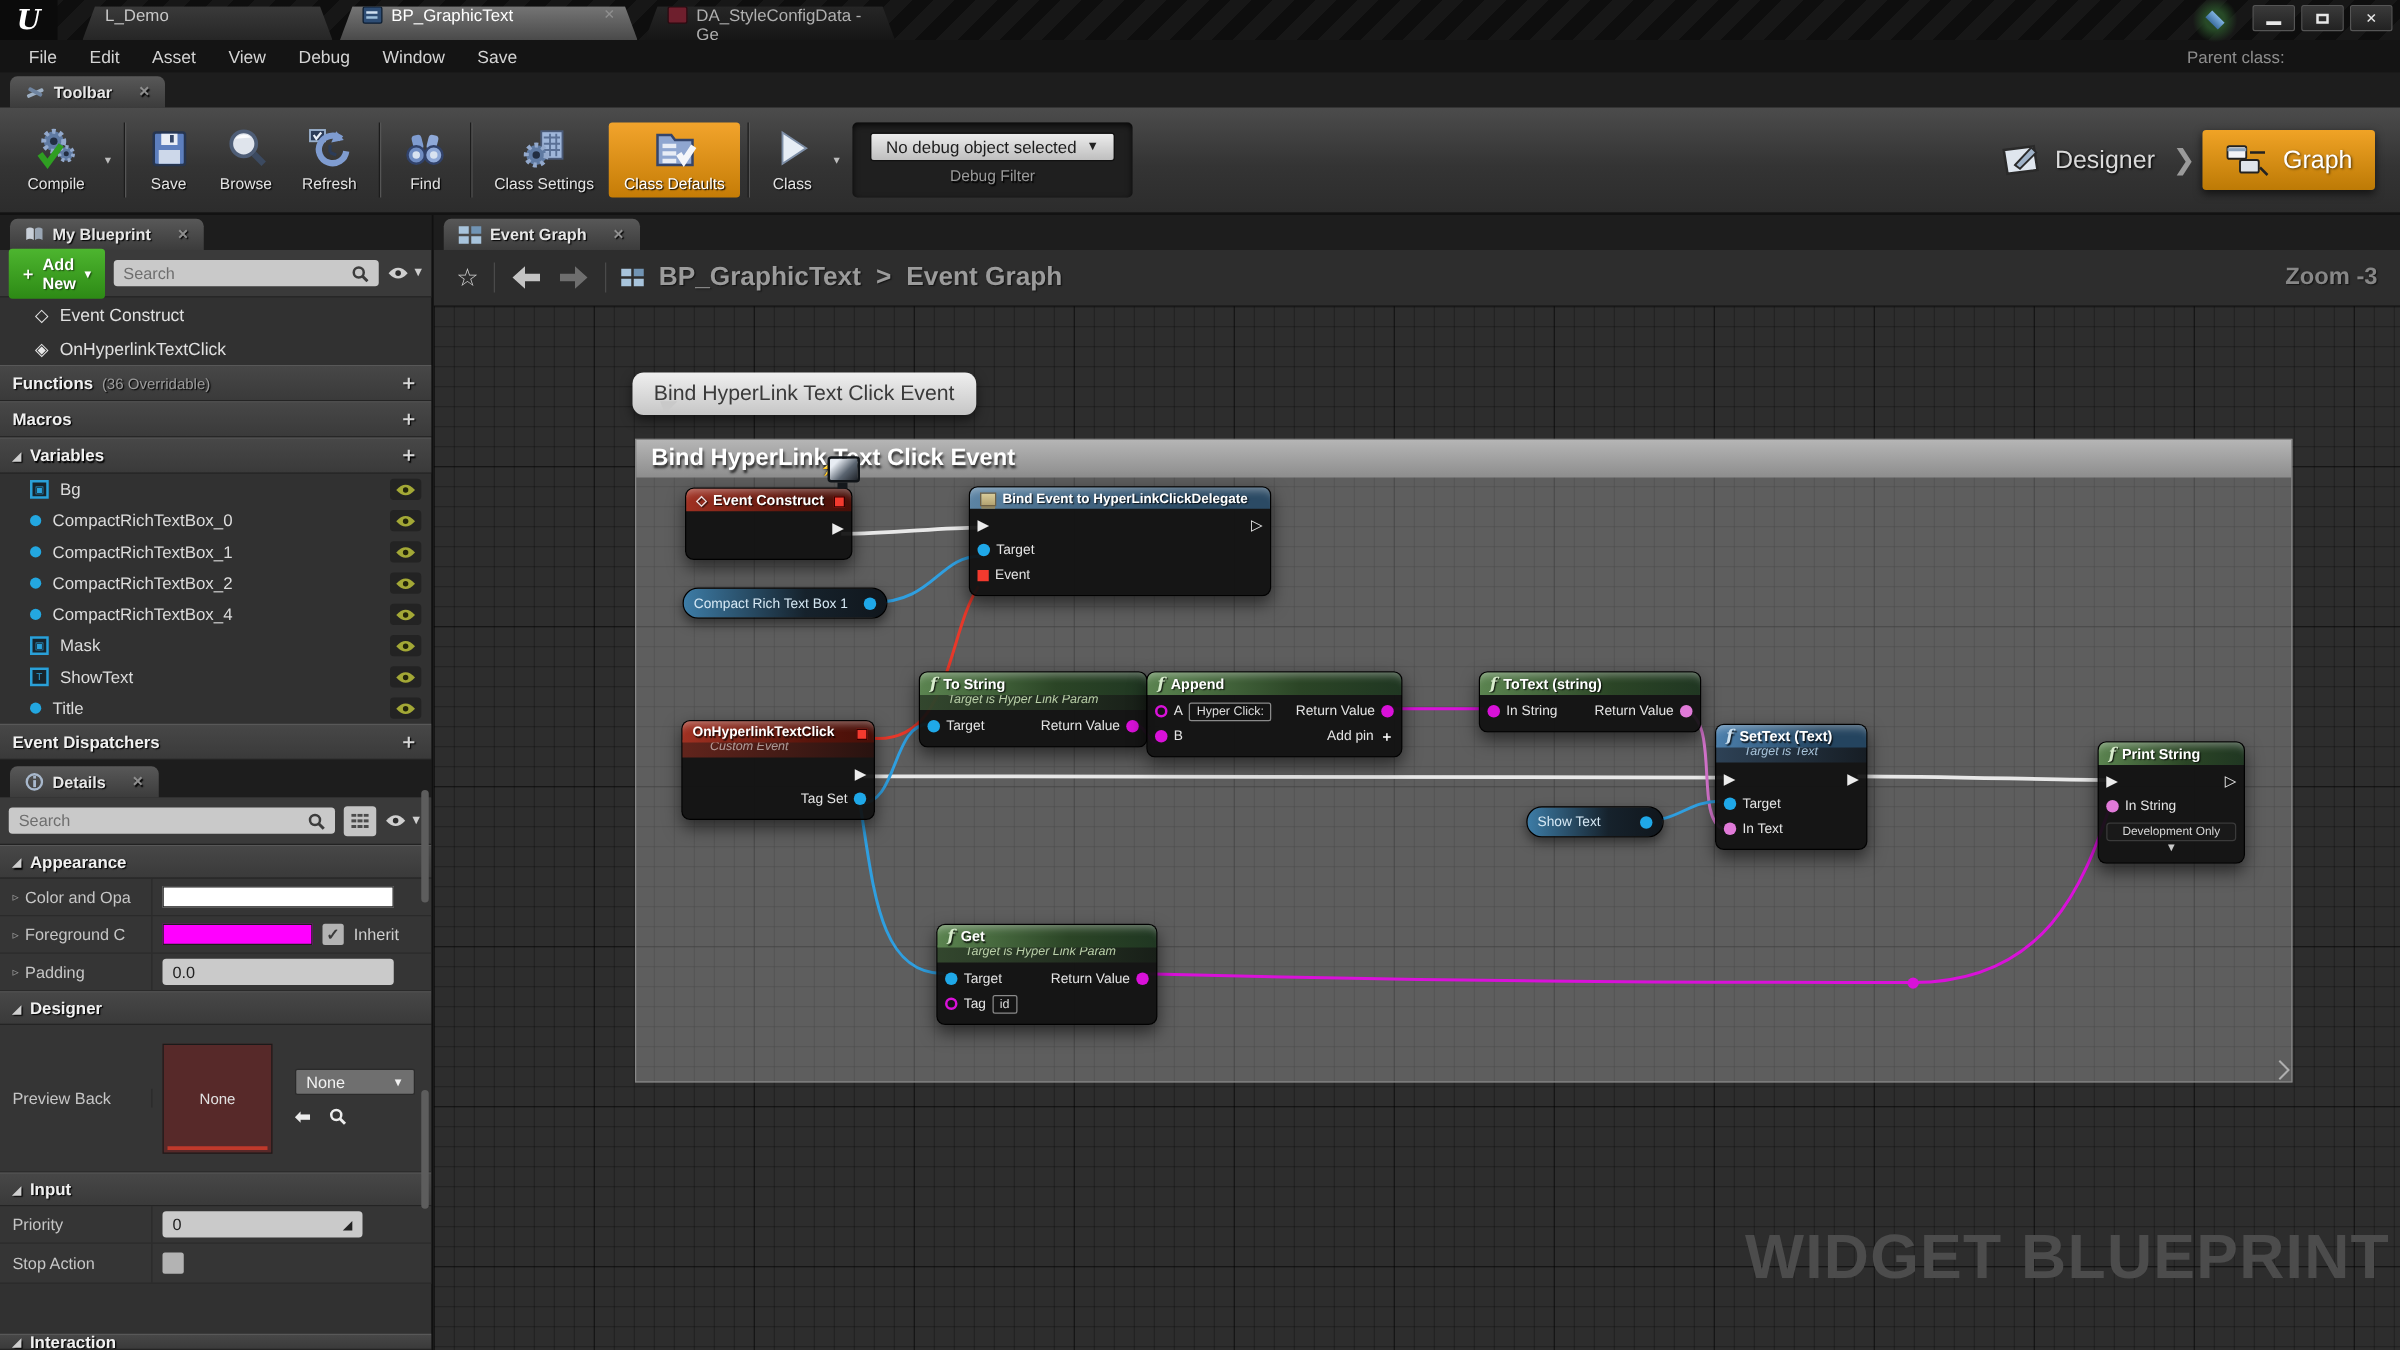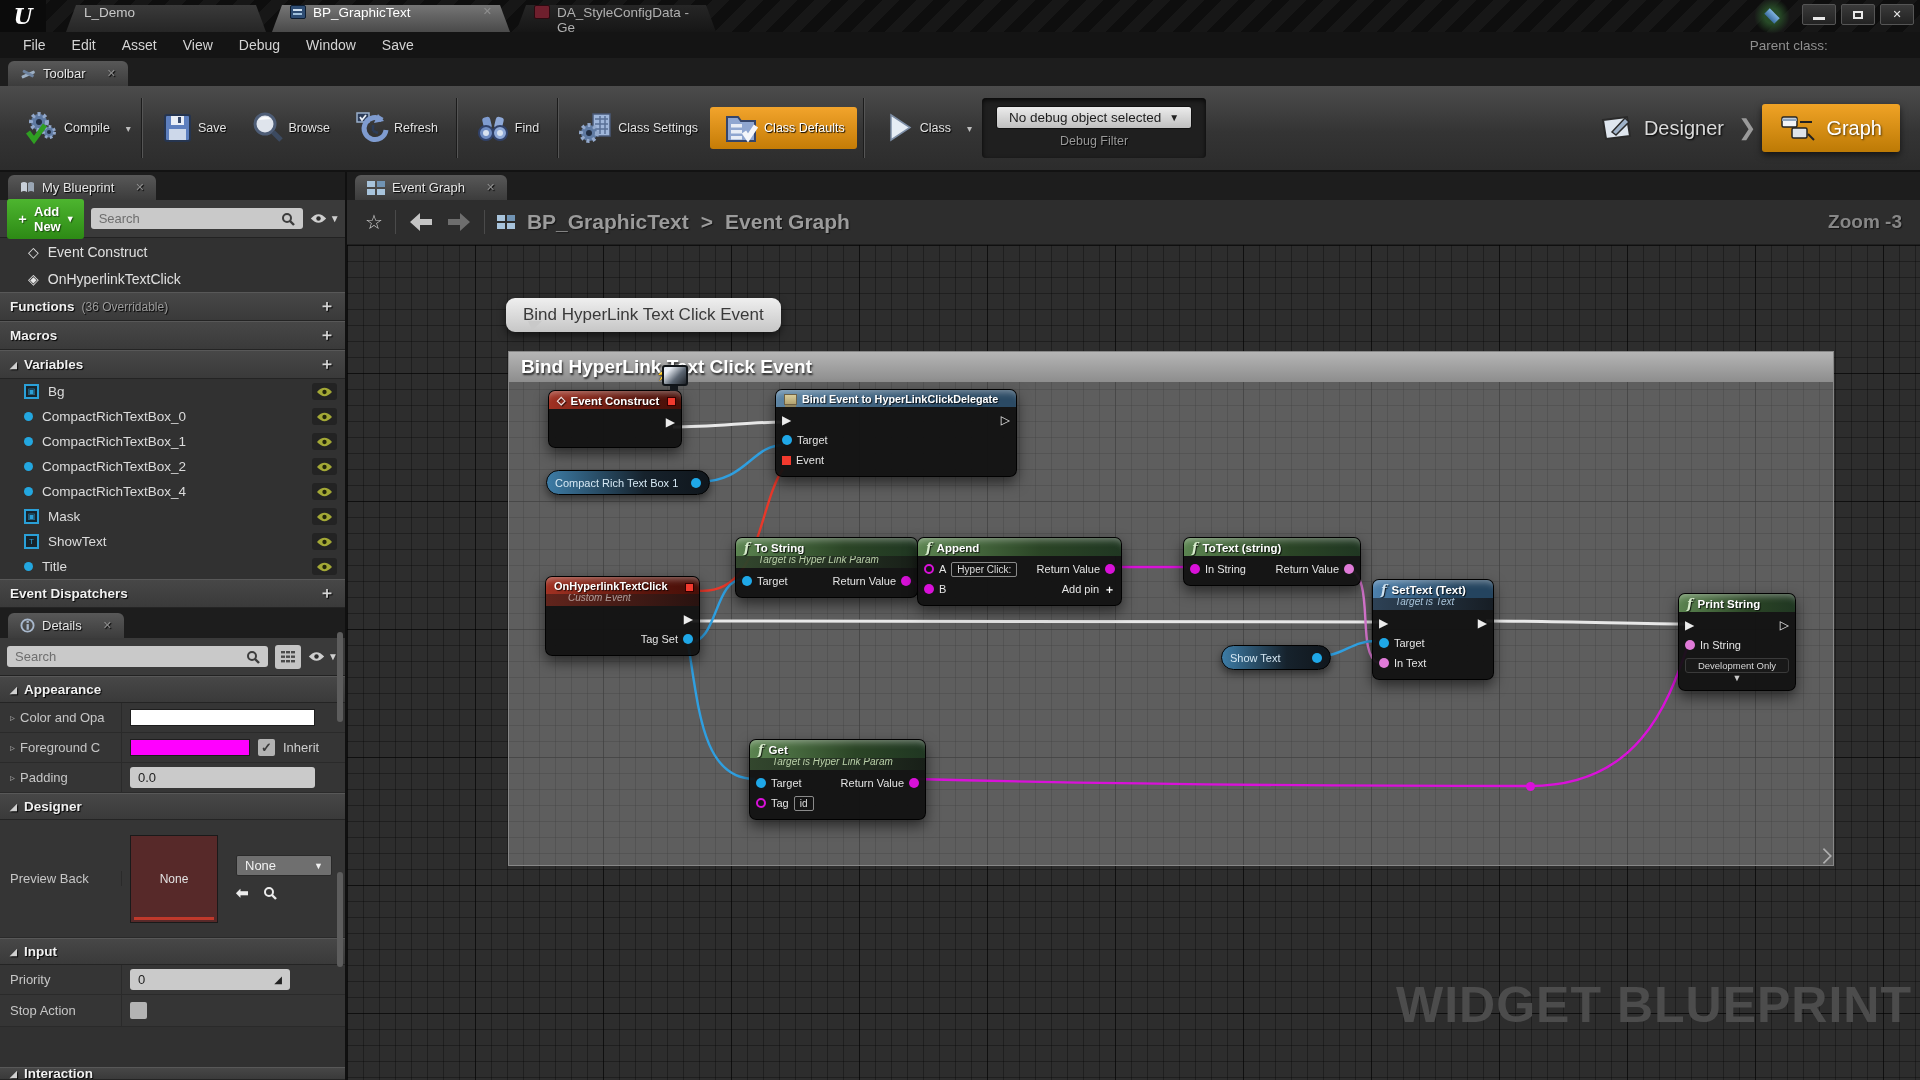--- a/index.html
+++ b/index.html
@@ -28,28 +28,28 @@
 
 
 .menubar{height:26px;background:#141414;display:flex;align-items:center;padding:0 10px;font-size:14px;color:#d4d4d4;flex:0 0 auto;}
 .menu-item{padding:2px 13px;}
 .parent-class{margin-left:auto;display:flex;gap:8px;align-items:center;font-size:13.5px;}
 .pc-label{color:#8f8f8f;}
 .pc-value{color:#e8e8e8;border-bottom:1px dotted #bbb;margin-top:44px;}
 
 
 .tabstrip{height:28px;background:#1d1d1d;display:flex;align-items:flex-end;flex:0 0 auto;}
-.panel-tab{height:25px;background:linear-gradient(#585858,#3c3c3c);border-radius:6px 6px 0 0;display:flex;align-items:center;gap:7px;padding:0 12px;font-size:13px;color:#e6e6e6;margin-left:8px;text-shadow:1px 1px 1px #000;}
+.panel-tab{height:25px;background:linear-gradient(#585858,#3c3c3c);border-radius:6px 6px 0 0;display:flex;align-items:center;gap:7px;padding:0 12px;font-size:13px;color:#e6e6e6;margin-left:8px;text-shadow:1px 1px 1px #000;font-weight:bold;}
 .panel-tab .tab-close{margin-left:14px;}
 
 
 .toolbar{height:86px;background:linear-gradient(#4c4c4c,#343434 55%,#2c2c2c);display:flex;align-items:stretch;padding:4px 10px;flex:0 0 auto;border-bottom:2px solid #121212;}
 .tb-group{display:flex;align-items:center;}
 .tb-sep{width:1px;background:#1c1c1c;box-shadow:1px 0 0 #555;margin:8px 6px;}
-.tb-btn{display:flex;align-items:center;justify-content:center;gap:4px;padding:4px 12px;color:#e2e2e2;font-size:12.5px;text-shadow:1px 1px 1px #000;border-radius:3px;}
+.tb-btn{display:flex;flex-direction:column;align-items:center;justify-content:center;gap:4px;padding:4px 12px;color:#e2e2e2;font-size:12.5px;text-shadow:1px 1px 1px #000;border-radius:3px;}
 .tb-btn svg{height:34px;display:block;}
 .tb-btn.orange{background:linear-gradient(#f2a42c,#c57c06);color:#fff;}
 .caret{color:#bdbdbd;font-size:10px;align-self:center;padding:0 4px;}
 .debug-box{background:#1f1f1f;border-radius:4px;margin:8px 6px;padding:8px 14px;display:flex;flex-direction:column;align-items:center;gap:5px;box-shadow:inset 0 2px 5px rgba(0,0,0,.8);}
 .debug-select{background:linear-gradient(#ececec,#bfbfbf);color:#1c1c1c;font-size:13.5px;padding:3px 12px;border-radius:3px;display:flex;align-items:center;gap:8px;border:1px solid #111;}
 .debug-select .dd-caret{font-size:10px;color:#222;}
 .debug-filter{color:#999;font-size:12.5px;text-shadow:1px 1px 1px #000;}
 .mode-area{margin-left:auto;display:flex;align-items:center;gap:6px;padding-right:10px;}
 .designer-btn{display:flex;align-items:center;gap:10px;color:#dadada;font-size:20px;text-shadow:1px 1px 2px #000;padding:10px 8px;}
 .mode-chev{color:#9a9a9a;font-size:22px;}

